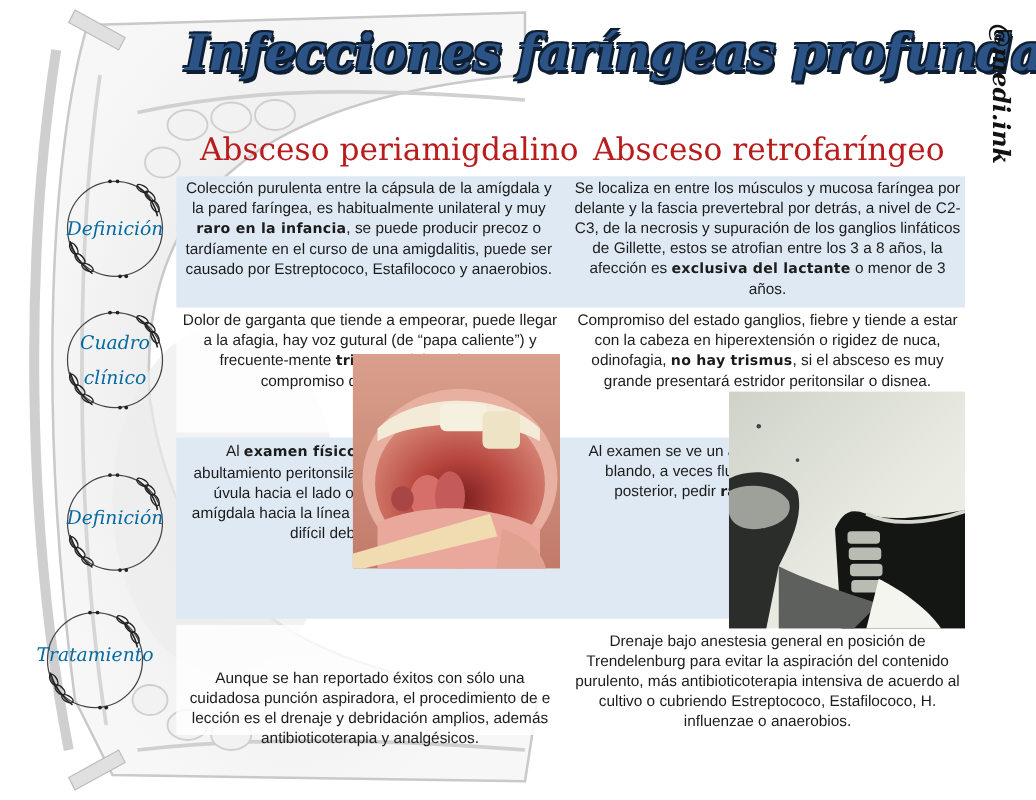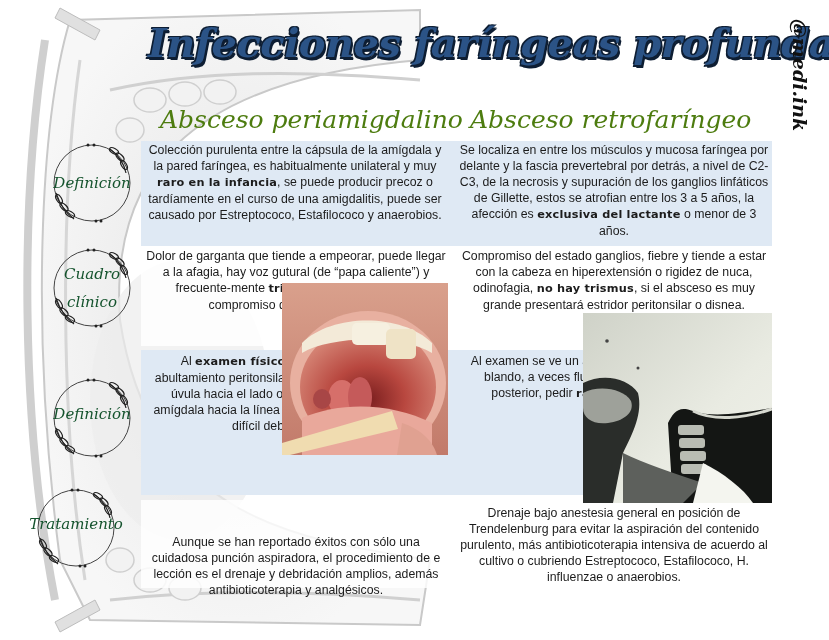--- a/index.html
+++ b/index.html
@@ -21,42 +21,42 @@
     }
     .watermark span {
       position: absolute; left: 50%; top: 50%;
       transform: translate(-50%, -50%) rotate(90deg);
       font-family: "DejaVu Serif", serif; font-style: italic; font-weight: bold;
       font-size: 19px; color: #111; white-space: nowrap;
     }
 
     .col-head {
       position: absolute; top: 100px; height: 40px; z-index: 2;
-      font-family: "DejaVu Serif", serif; font-style: italic;
-      font-size: 25px; line-height: 40px; color: #4d7c0f; text-align: left; white-space: nowrap;
+      font-family: "DejaVu Serif", serif; 
+      font-size: 25px; line-height: 40px; color: #b91c1c; text-align: center; white-space: nowrap;
     }
     .col-head.left { left: 160px; width: 270px; }
     .col-head.right { left: 470px; width: 290px; }
 
     .row-bg { position: absolute; z-index: 1; }
     .row-bg.blue { background: #dfe9f4; }
     .row-bg.white { background: rgba(255,255,255,0.82); }
 
     .cell {
       position: absolute; z-index: 2;
       font-family: "Liberation Sans", sans-serif; font-size: 12.3px; line-height: 16.1px; color: #1c1c1c; text-align: center;
     }
     .cell b { font-family: "DejaVu Sans", sans-serif; font-weight: 900; font-size: 11.3px; letter-spacing: 0.2px; }
 
     .label-badge { position: absolute; z-index: 2; width: 96px; height: 96px; }
     .label-badge svg { position: absolute; inset: 0; }
     .label-text {
       position: absolute; left: 0; width: 100%; text-align: center;
       font-family: "DejaVu Serif", serif; font-style: italic;
-      font-size: 15px; color: #14532d; line-height: 20px; white-space: nowrap;
+      font-size: 15px; color: #0369a1; line-height: 20px; white-space: nowrap;
     }
 
     .photo { position: absolute; z-index: 3; overflow: hidden; }
   </style>
 </head>
 <body>
 
 <svg class="bg-sketch" width="829" height="640" viewBox="0 0 829 640">
   <defs>
     <radialGradient id="g1" cx="50%" cy="50%" r="55%">
@@ -178,21 +178,21 @@
     <circle cx="52" cy="86" r="1.5" fill="#222"></circle>
       <circle cx="57" cy="86" r="1.5" fill="#222"></circle>
   </svg>
   <div class="label-text" style="top:34px;">Tratamiento</div>
 </div>
 
 <div class="cell" style="left:146px; top:142px; width:298px;">
   <span>Colección purulenta entre la cápsula de la amígdala y la pared faríngea, es habitualmente unilateral y muy </span><b>raro en la infancia</b><span>, se puede producir precoz o tardíamente en el curso de una amigdalitis, puede ser causado por Estreptococo, Estafilococo y anaerobios.</span>
 </div>
 <div class="cell" style="left:458px; top:142px; width:312px;">
-  <span>Se localiza en entre los músculos y mucosa faríngea por delante y la fascia prevertebral por detrás, a nivel de C2-C3, de la necrosis y supuración de los ganglios linfáticos de Gillette, estos se atrofian entre los 3 a 5 años, la afección es </span><b>exclusiva del lactante</b><span> o menor de 3 años.</span>
+  <span>Se localiza en entre los músculos y mucosa faríngea por delante y la fascia prevertebral por detrás, a nivel de C2-C3, de la necrosis y supuración de los ganglios linfáticos de Gillette, estos se atrofian entre los 3 a 8 años, la afección es </span><b>exclusiva del lactante</b><span> o menor de 3 años.</span>
 </div>
 
 <div class="cell" style="left:146px; top:248px; width:300px;">
   <span>Dolor de garganta que tiende a empeorar, puede llegar a la afagia, hay voz gutural (de “papa caliente”) y frecuente-mente </span><b>trismus</b><span>, fiebre alta y gran compromiso del estado general.</span>
 </div>
 <div class="cell" style="left:458px; top:248px; width:312px;">
   <span>Compromiso del estado ganglios, fiebre y tiende a estar con la cabeza en hiperextensión o rigidez de nuca, odinofagia, </span><b>no hay trismus</b><span>, si el absceso es muy grande presentará estridor peritonsilar o disnea.</span>
 </div>
 
 <div class="cell" style="left:146px; top:353px; width:300px;">

